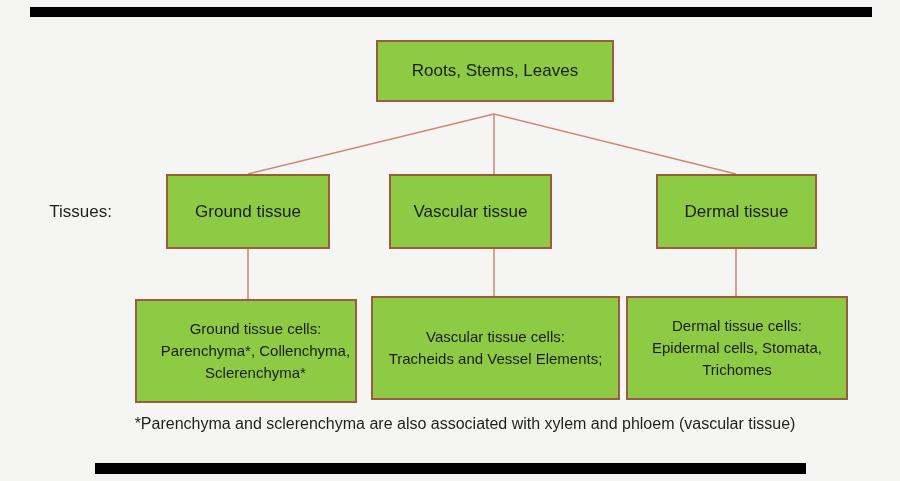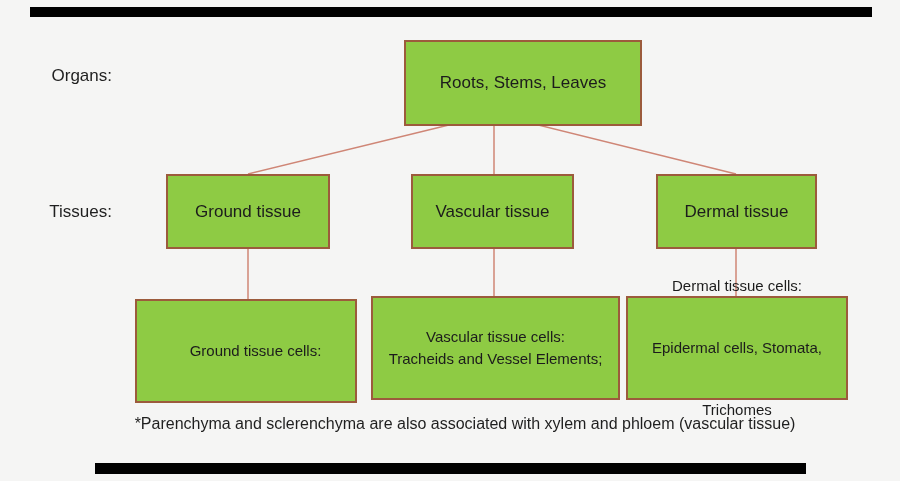--- a/index.html
+++ b/index.html
@@ -45,30 +45,30 @@
     border: 2px solid var(--box-border);
     display: flex;
     flex-direction: column;
     align-items: center;
     justify-content: center;
     text-align: center;
     color: #1c1c1c;
   }
   .node-title { font-size: 17px; }
 
-  .organ-box    { left: 376px; top: 40px;  width: 238px; height: 86px; margin-left: 28px; }
+  .organ-box    { left: 376px; top: 40px;  width: 238px; height: 62px; }
   .tissue-box   { top: 174px; height: 75px; }
   .tissue-ground   { left: 166px; width: 164px; }
-  .tissue-vascular { left: 411px; width: 163px; }
+  .tissue-vascular { left: 389px; width: 163px; }
   .tissue-dermal   { left: 656px; width: 161px; justify-content: center; }
 
   .cell-box { height: 104px; font-size: 15px; line-height: 22px; }
   .cells-ground   { left: 135px; top: 299px; width: 222px; padding-left: 19px; }
   .cells-vascular { left: 371px; top: 296px; width: 249px; }
-  .cells-dermal   { left: 626px; top: 296px; width: 222px; gap: 40px; }
+  .cells-dermal   { left: 626px; top: 296px; width: 222px; }
 
   .footnote {
     position: absolute;
     left: 65px;
     top: 415px;
     width: 800px;
     text-align: center;
     font-size: 16px;
     color: var(--text);
   }
@@ -83,39 +83,40 @@
 
   <svg class="connectors" viewBox="0 0 900 481">
     <line x1="494" y1="114" x2="248" y2="174"></line>
     <line x1="494" y1="114" x2="494" y2="174"></line>
     <line x1="494" y1="114" x2="736" y2="174"></line>
     <line x1="248" y1="249" x2="248" y2="299"></line>
     <line x1="494" y1="249" x2="494" y2="296"></line>
     <line x1="736" y1="249" x2="736" y2="296"></line>
   </svg>
 
-  <div class="row-label label-organs">Organs:</div>
   <div class="row-label label-tissues">Tissues:</div>
 
   <div class="node organ-box">
     <div class="node-title">Roots, Stems, Leaves</div>
   </div>
 
   <div class="node tissue-box tissue-ground">
     <div class="node-title">Ground tissue</div>
   </div>
   <div class="node tissue-box tissue-vascular">
     <div class="node-title">Vascular tissue</div>
   </div>
   <div class="node tissue-box tissue-dermal">
     <div class="node-title">Dermal tissue</div>
   </div>
 
   <div class="node cell-box cells-ground">
     <div>Ground tissue cells:</div>
+    <div>Parenchyma*, Collenchyma,</div>
+    <div>Sclerenchyma*</div>
   </div>
   <div class="node cell-box cells-vascular">
     <div>Vascular tissue cells:</div>
     <div>Tracheids and Vessel Elements;</div>
   </div>
   <div class="node cell-box cells-dermal">
     <div>Dermal tissue cells:</div>
     <div>Epidermal cells, Stomata,</div>
     <div>Trichomes</div>
   </div>

